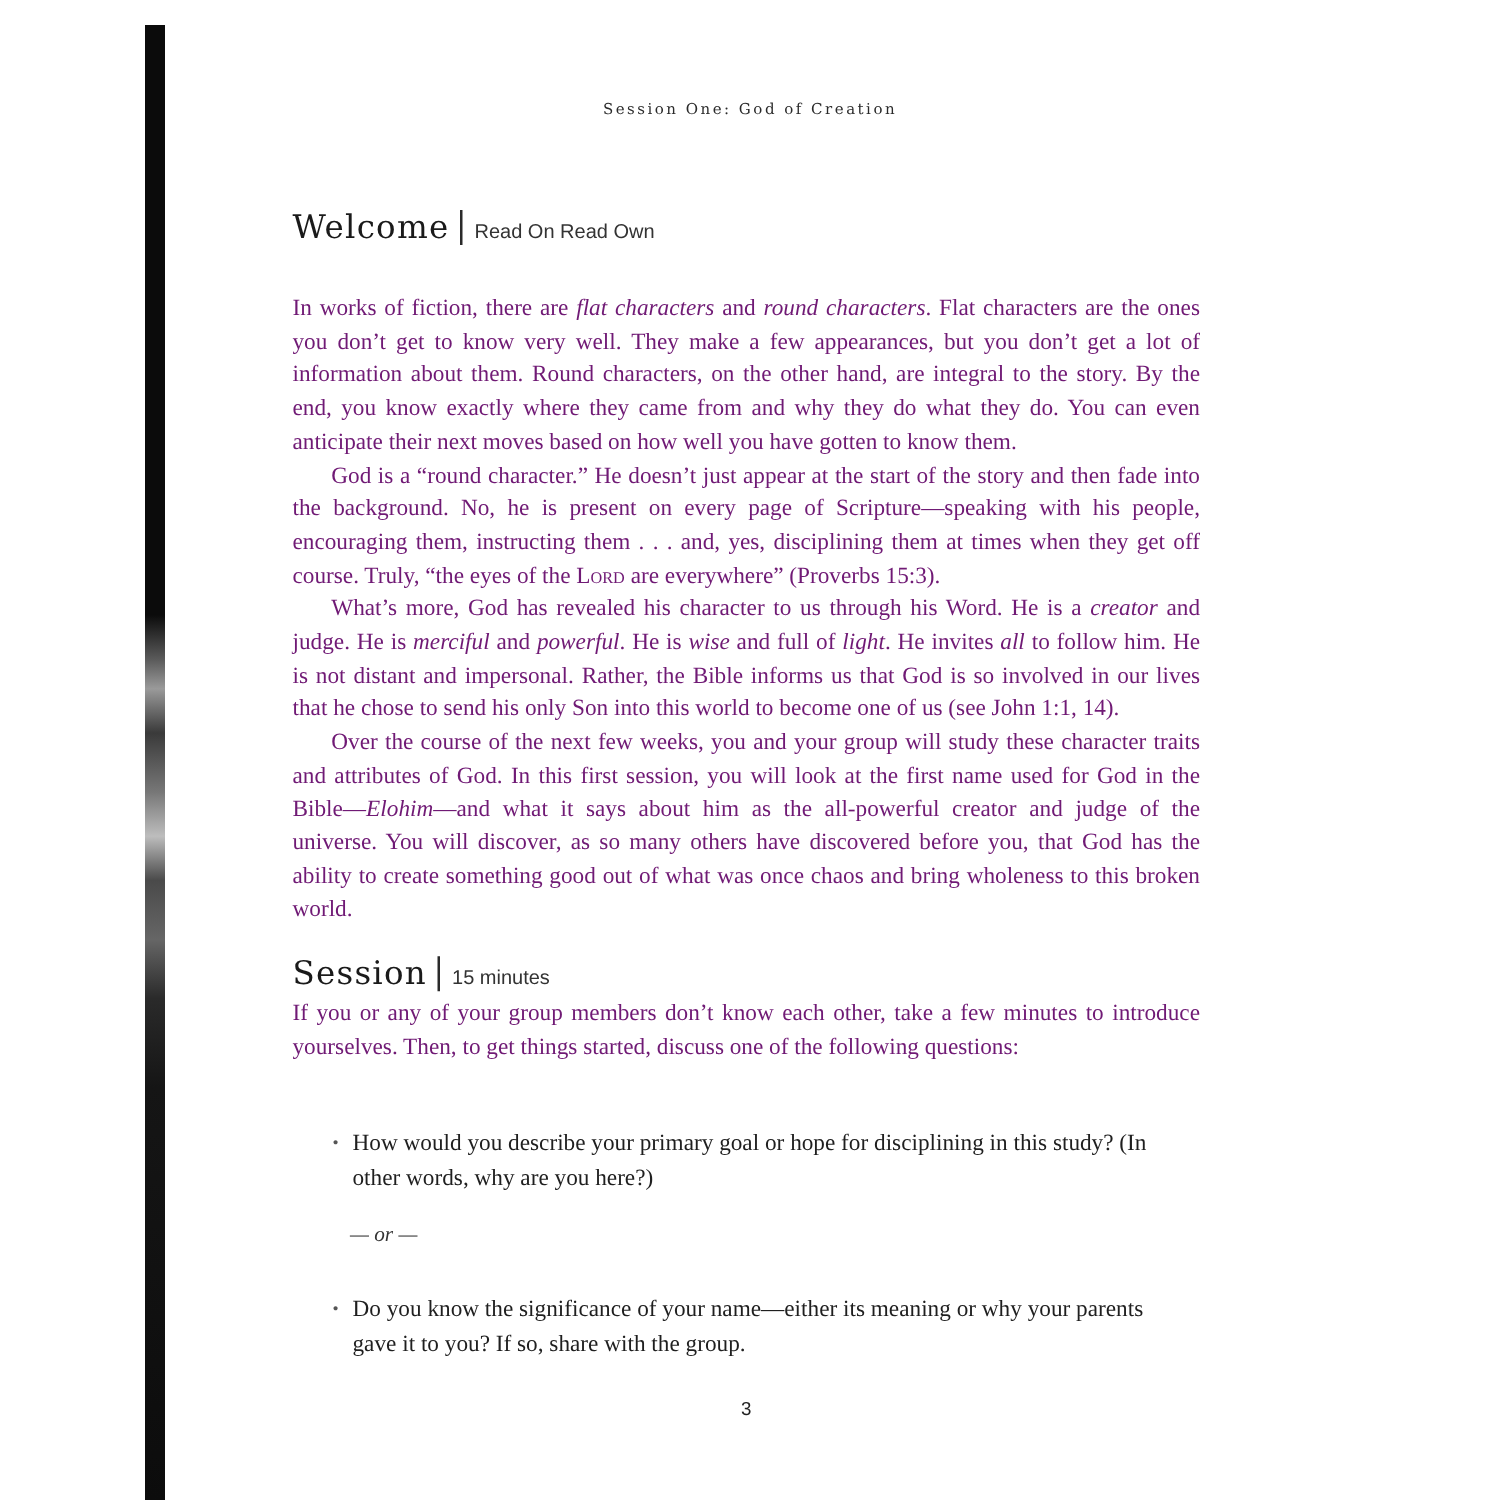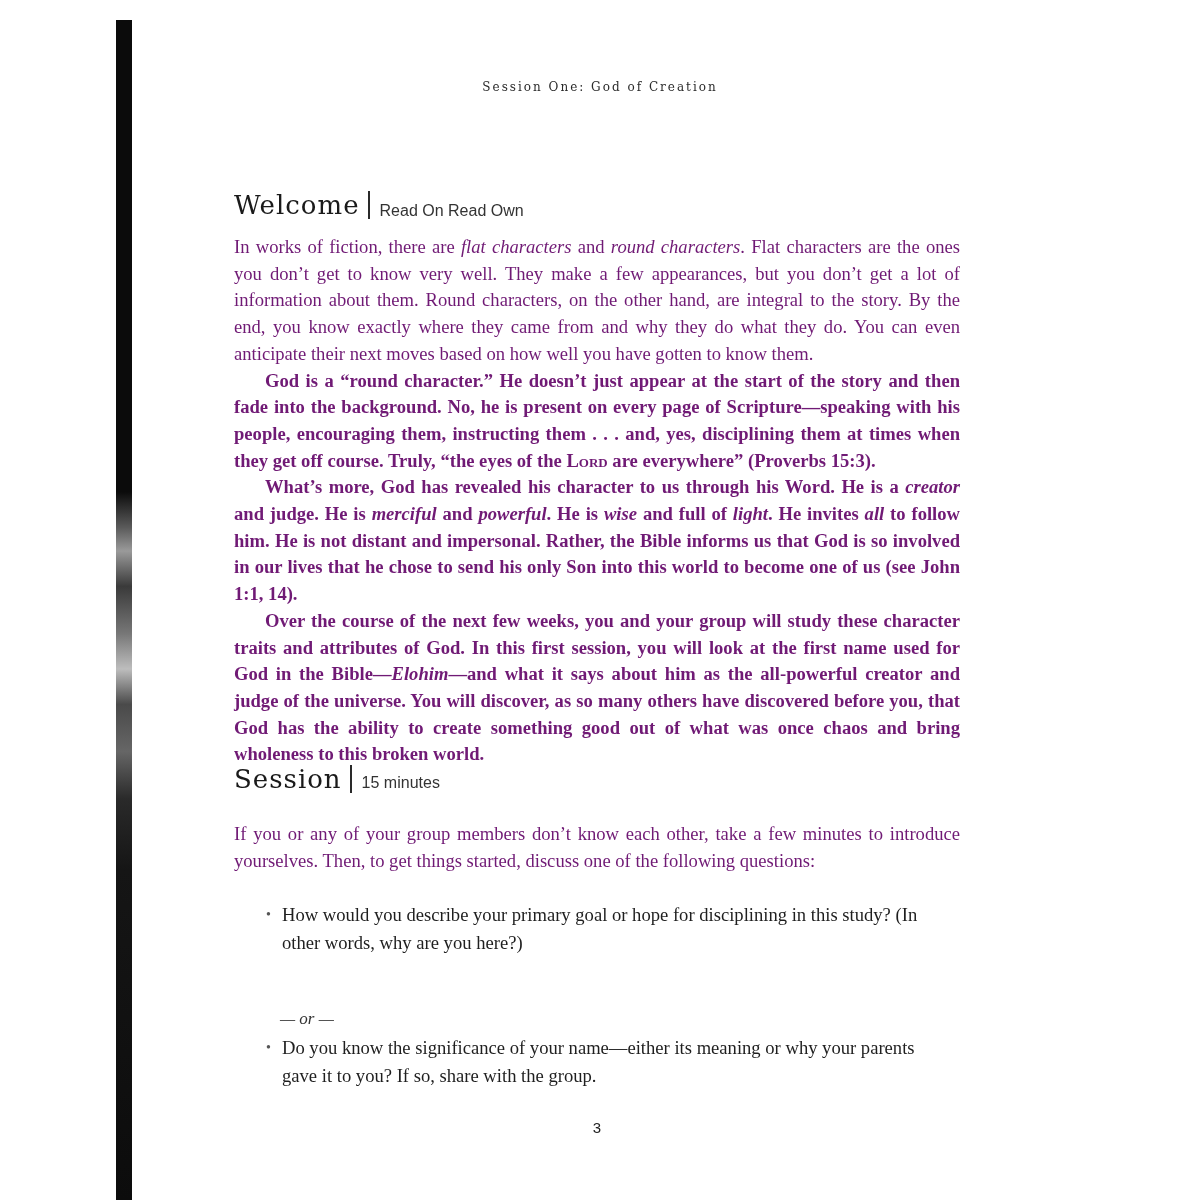--- a/index.html
+++ b/index.html
@@ -78,21 +78,20 @@
       font-size: 18.6px;
       line-height: 26.7px;
       text-align: justify;
       color: #701a75;
     }
     .para-block p {
       margin: 0;
     }
     .para-block p.indent {
       text-indent: 31px;
-      font-weight: bold;
     }
     .para-block em {
       font-style: italic;
     }
     .smallcaps {
       font-variant: small-caps;
     }
     .bullet-item {
       position: absolute;
       left: 32px;
@@ -132,49 +131,49 @@
   </style>
 </head>
 <body>
 
 <div class="binding-strip"></div>
 
 <div class="running-head">Session One: God of Creation</div>
 
 <div class="content">
 
-  <div class="section-heading" style="top:190px;align-items:flex-end;">
+  <div class="section-heading" style="top:167px;">
     <span class="section-title">Welcome</span>
     <span class="section-divider"></span>
     <span class="section-sub">Read On Read Own</span>
   </div>
 
   <div class="para-block" style="top:234px;">
     <p><span>In works of fiction, there are </span><em>flat characters</em><span> and </span><em>round characters</em><span>. Flat characters are the ones you don’t get to know very well. They make a few appearances, but you don’t get a lot of information about them. Round characters, on the other hand, are integral to the story. By the end, you know exactly where they came from and why they do what they do. You can even anticipate their next moves based on how well you have gotten to know them.</span></p>
     <p class="indent"><span>God is a “round character.” He doesn’t just appear at the start of the story and then fade into the background. No, he is present on every page of Scripture—speaking with his people, encouraging them, instructing them . . . and, yes, disciplining them at times when they get off course. Truly, “the eyes of the </span><span class="smallcaps">Lord</span><span> are everywhere” (Proverbs 15:3).</span></p>
     <p class="indent"><span>What’s more, God has revealed his character to us through his Word. He is a </span><em>creator</em><span> and judge. He is </span><em>merciful</em><span> and </span><em>powerful</em><span>. He is </span><em>wise</em><span> and full of </span><em>light</em><span>. He invites </span><em>all</em><span> to follow him. He is not distant and impersonal. Rather, the Bible informs us that God is so involved in our lives that he chose to send his only Son into this world to become one of us (see John 1:1, 14).</span></p>
     <p class="indent"><span>Over the course of the next few weeks, you and your group will study these character traits and attributes of God. In this first session, you will look at the first name used for God in the Bible—</span><em>Elohim</em><span>—and what it says about him as the all-powerful creator and judge of the universe. You will discover, as so many others have discovered before you, that God has the ability to create something good out of what was once chaos and bring wholeness to this broken world.</span></p>
   </div>
 
   <div class="section-heading" style="top:764px;">
     <span class="section-title">Session</span>
     <span class="section-divider"></span>
     <span class="section-sub">15 minutes</span>
   </div>
 
-  <div class="para-block" style="top:821px;">
+  <div class="para-block" style="top:798px;">
     <p>If you or any of your group members don’t know each other, take a few minutes to introduce yourselves. Then, to get things started, discuss one of the following questions:</p>
   </div>
 
   <div class="bullet-item" style="top:901px;">
     <span class="bullet-dot">•</span>
     <span class="bullet-text">How would you describe your primary goal or hope for disciplining in this study? (In other words, why are you here?)</span>
   </div>
 
-  <div class="or-separator" style="top:1009px;">— or —</div>
+  <div class="or-separator" style="top:978px;">— or —</div>
 
   <div class="bullet-item" style="top:1034px;">
     <span class="bullet-dot">•</span>
     <span class="bullet-text">Do you know the significance of your name—either its meaning or why your parents gave it to you? If so, share with the group.</span>
   </div>
 
 </div>
 
 <div class="page-number">3</div>
 

